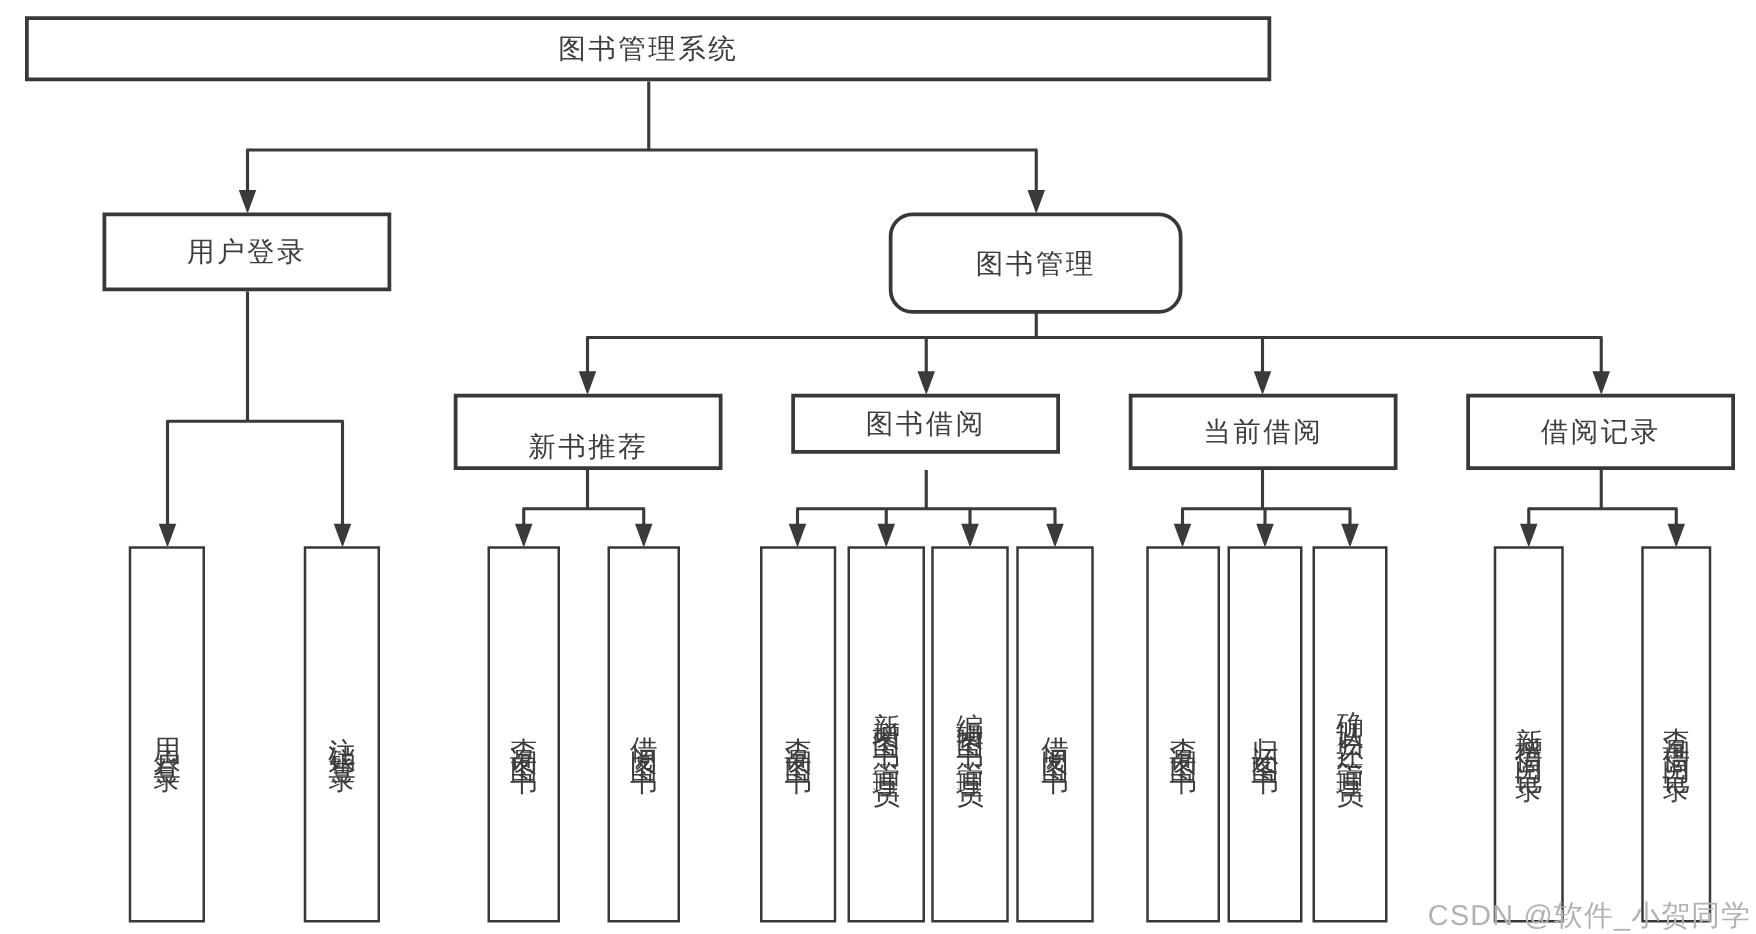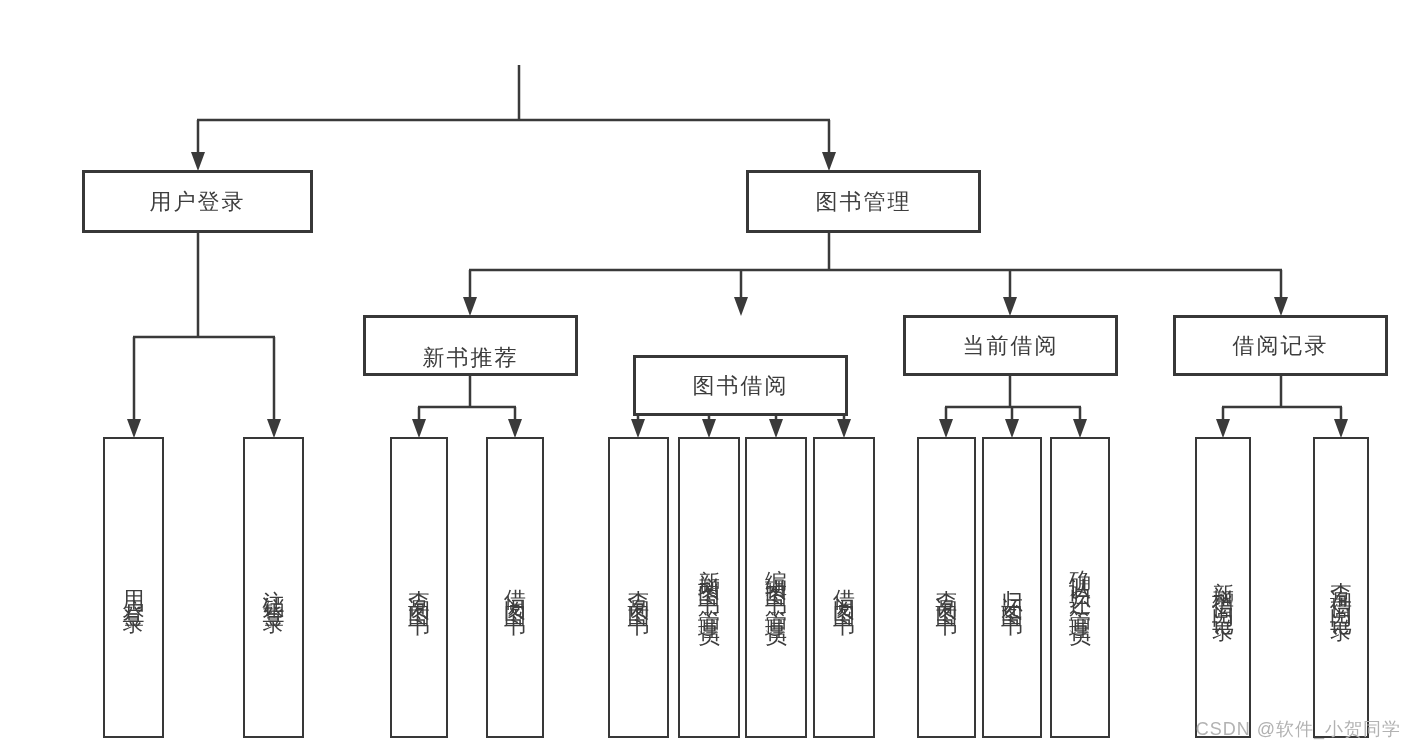--- a/index.html
+++ b/index.html
@@ -14,21 +14,21 @@
     color:#3d3d3d;z-index:1;
   }
   .htext{font-size:22px;letter-spacing:2px;white-space:nowrap;}
   .vtext{
     writing-mode:vertical-rl;text-orientation:mixed;
     font-size:22px;letter-spacing:8px;line-height:1.1;white-space:nowrap;
   }
   .leaf{border-width:2.5px;}
   #watermark{
     position:absolute;right:4px;top:717px;z-index:3;
-    font-size:18px;color:#b2b2b2;letter-spacing:1px;white-space:nowrap;
+    font-size:23px;color:#b2b2b2;letter-spacing:1px;white-space:nowrap;
   }
 </style>
 </head>
 <body>
 
 <div id="stage">
 
   <svg id="wires" viewBox="0 0 1405 747" xmlns="http://www.w3.org/2000/svg">
     <path fill="none" stroke="#3a3a3a" stroke-width="2.5" d="M519 65 V121 M197 120 H830 M198 120 V154 M829 120 V154
              M198 233 V338 M133 337 H275 M134 337 V421 M274 337 V421
@@ -42,32 +42,35 @@
              M463 297 L477 297 L470 316 Z  M734 297 L748 297 L741 316 Z
              M1003 297 L1017 297 L1010 316 Z  M1274 297 L1288 297 L1281 316 Z
              M412 419 L426 419 L419 438 Z  M508 419 L522 419 L515 438 Z
              M631 419 L645 419 L638 438 Z  M702 419 L716 419 L709 438 Z
              M769 419 L783 419 L776 438 Z  M837 419 L851 419 L844 438 Z
              M939 419 L953 419 L946 438 Z  M1005 419 L1019 419 L1012 438 Z
              M1073 419 L1087 419 L1080 438 Z
              M1216 419 L1230 419 L1223 438 Z  M1334 419 L1348 419 L1341 438 Z"></path>
   </svg>
 
+  <div class="box" style="left:20px;top:13px;width:997px;height:52px;">
+    <span class="htext">图书管理系统</span>
+  </div>
 
   <div class="box" style="left:82px;top:170px;width:231px;height:63px;">
     <span class="htext">用户登录</span>
   </div>
-  <div class="box" style="left:746px;top:170px;width:235px;height:63px;">
+  <div class="box" style="left:711px;top:170px;width:235px;height:81px;border-radius:19px;">
     <span class="htext">图书管理</span>
   </div>
 
   <div class="box" style="left:363px;top:315px;width:215px;height:61px;align-items:flex-end;">
     <span class="htext">新书推荐</span>
   </div>
-  <div class="box" style="left:633px;top:315px;width:215px;height:61px;margin-top:40px;">
+  <div class="box" style="left:633px;top:315px;width:215px;height:48px;">
     <span class="htext">图书借阅</span>
   </div>
   <div class="box" style="left:903px;top:315px;width:215px;height:61px;align-items:center;">
     <span class="htext">当前借阅</span>
   </div>
   <div class="box" style="left:1173px;top:315px;width:215px;height:61px;">
     <span class="htext">借阅记录</span>
   </div>
 
   <div class="box leaf" style="left:103px;top:437px;width:61px;height:301px;">

